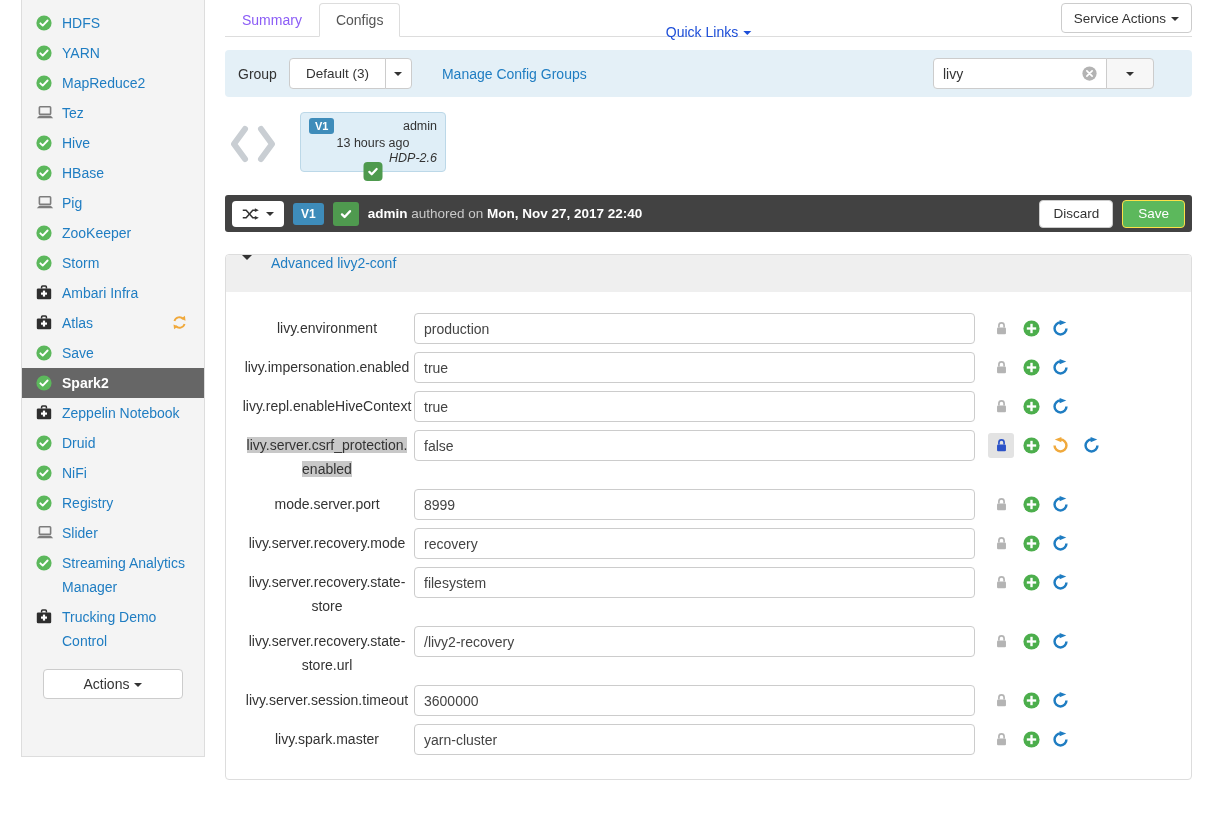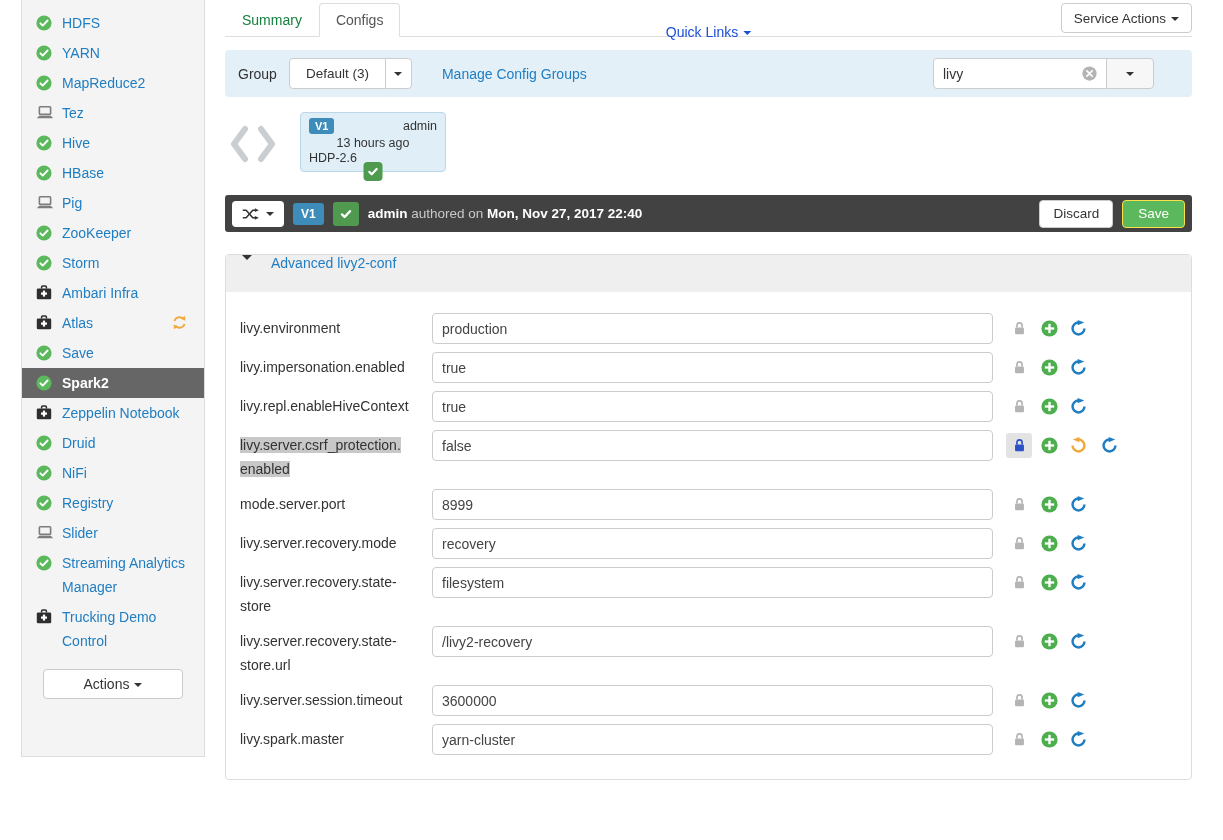--- a/index.html
+++ b/index.html
@@ -24,21 +24,21 @@
   .caret { display:inline-block; width:0; height:0; border-left:4px solid transparent;
            border-right:4px solid transparent; border-top:4px solid currentColor;
            vertical-align:middle; margin-left:5px; }
 
   
   .content { position:absolute; left:225px; top:0; width:967px; }
 
   .tabbar { position:relative; display:flex; align-items:flex-end; height:37px; border-bottom:1px solid #ddd; }
   .tab { padding:8px 16px; font-size:14px; margin-bottom:-1px; border:1px solid transparent;
          border-radius:4px 4px 0 0; cursor:pointer; }
-  .tab-summary { color:#15803d;text-align:right; }
+  .tab-summary { color:#8b5cf6;text-align:right; }
   .tab.active { color:#555; background:#fff; border-color:#ddd #ddd #fff #ddd; }
   .quick-links { position:absolute; left:50%; transform:translateX(-50%); top:24px;
                  color:#1d4ed8; cursor:pointer; }
   .service-actions { position:absolute; right:0; top:3px; height:30px; padding:0 12px;
                      background:#fff; border:1px solid #ccc; border-radius:4px;
                      font-size:13.5px; color:#333; font-family:inherit; cursor:pointer; }
 
   .group-bar { margin-top:13px; height:47px; background:#e4f0f7; border-radius:4px;
                display:flex; align-items:center; padding:0 13px; }
   .group-select { display:flex; margin-left:12px; }
@@ -57,21 +57,21 @@
   .version-nav { position:relative; height:78px; margin-top:12px; }
   .chev { position:absolute; top:16px; cursor:pointer; display:flex; }
   .chev.prev { left:3px; } .chev.next { left:31px; }
   .version-card { position:absolute; left:75px; top:3px; width:146px; height:60px;
                   background:#dfeef7; border:1px solid #bcd8e8; border-radius:4px;
                   padding:5px 8px; font-size:12.5px; color:#333; cursor:pointer; }
   .vc-row1 { display:flex; justify-content:space-between; align-items:center; }
   .v-badge { background:#3e8cba; color:#fff; font-weight:bold; font-size:11px;
              padding:2px 6px; border-radius:3px; }
   .vc-age { text-align:center; margin-top:2px; }
-  .vc-stack { text-align:left; margin-top:1px; }
+  .vc-stack { text-align:right; margin-top:1px;font-style:italic; }
   .vc-check { position:absolute; left:50%; bottom:-10px; transform:translateX(-50%);
               width:19px; height:19px; background:#4e9a4e; border-radius:4px;
               display:flex; align-items:center; justify-content:center; }
 
   .dark-bar { margin-top:8px; height:37px; background:#424242; border-radius:3px;
               display:flex; align-items:center; padding:0 7px; gap:9px; }
   .compare-btn { height:26px; background:#fff; border:none; border-radius:4px;
                  display:flex; align-items:center; gap:7px; padding:0 10px; color:#333; cursor:pointer; }
   .db-vbadge { background:#3e8cba; color:#fff; font-weight:bold; font-size:12px;
                padding:4px 8px; border-radius:3px; }
@@ -87,22 +87,22 @@
 
   .config-panel { margin-top:22px; border:1px solid #ddd; border-radius:4px; background:#fff; }
   .panel-heading { height:37px; background:#efefef; border-radius:4px 4px 0 0;
                    display:flex; align-items:flex-start; padding:0 16px; }
   .sec-caret { width:0; height:0; border-left:5px solid transparent; border-right:5px solid transparent;
                border-top:5px solid #333; margin-right:19px; cursor:pointer; }
   .sec-title { color:#1f7dc2; font-size:14px; cursor:pointer; text-decoration:none; }
   .panel-body { padding:21px 14px 16px; }
 
   .cfg-row { display:flex; align-items:flex-start; margin-bottom:8px; }
-  .cfg-label { width:174px; margin-right:18px; font-size:14px; color:#333; line-height:24px;
-               padding-top:3px; overflow-wrap:break-word; word-break:break-word; }
+  .cfg-label { width:174px; margin-right:0; font-size:14px; color:#333; line-height:24px;
+               padding-top:3px; overflow-wrap:break-word; word-break:break-word;text-align:center; }
   .cfg-label.hl .lbl { background:#c8c8c8; }
   .cfg-input { width:561px; height:31px; border:1px solid #ccc; border-radius:4px; padding:0 9px;
                font-size:14px; color:#444; font-family:inherit; background:#fff; }
   .cfg-icons { display:flex; align-items:center; height:31px; margin-left:13px; }
   .icon-slot { display:flex; align-items:center; justify-content:center; cursor:pointer; }
   .lock-slot { width:26px; color:#b4b4b4; height:25px; }
   .lock-slot.active { color:#2b52c8; background:#e3e3e3; border-radius:3px; }
   .plus-slot { width:28px; margin-left:3px; }
   .undo-slot { width:31px; color:#f0a93c; }
   .undo-slot svg { transform:scaleX(-1); }

